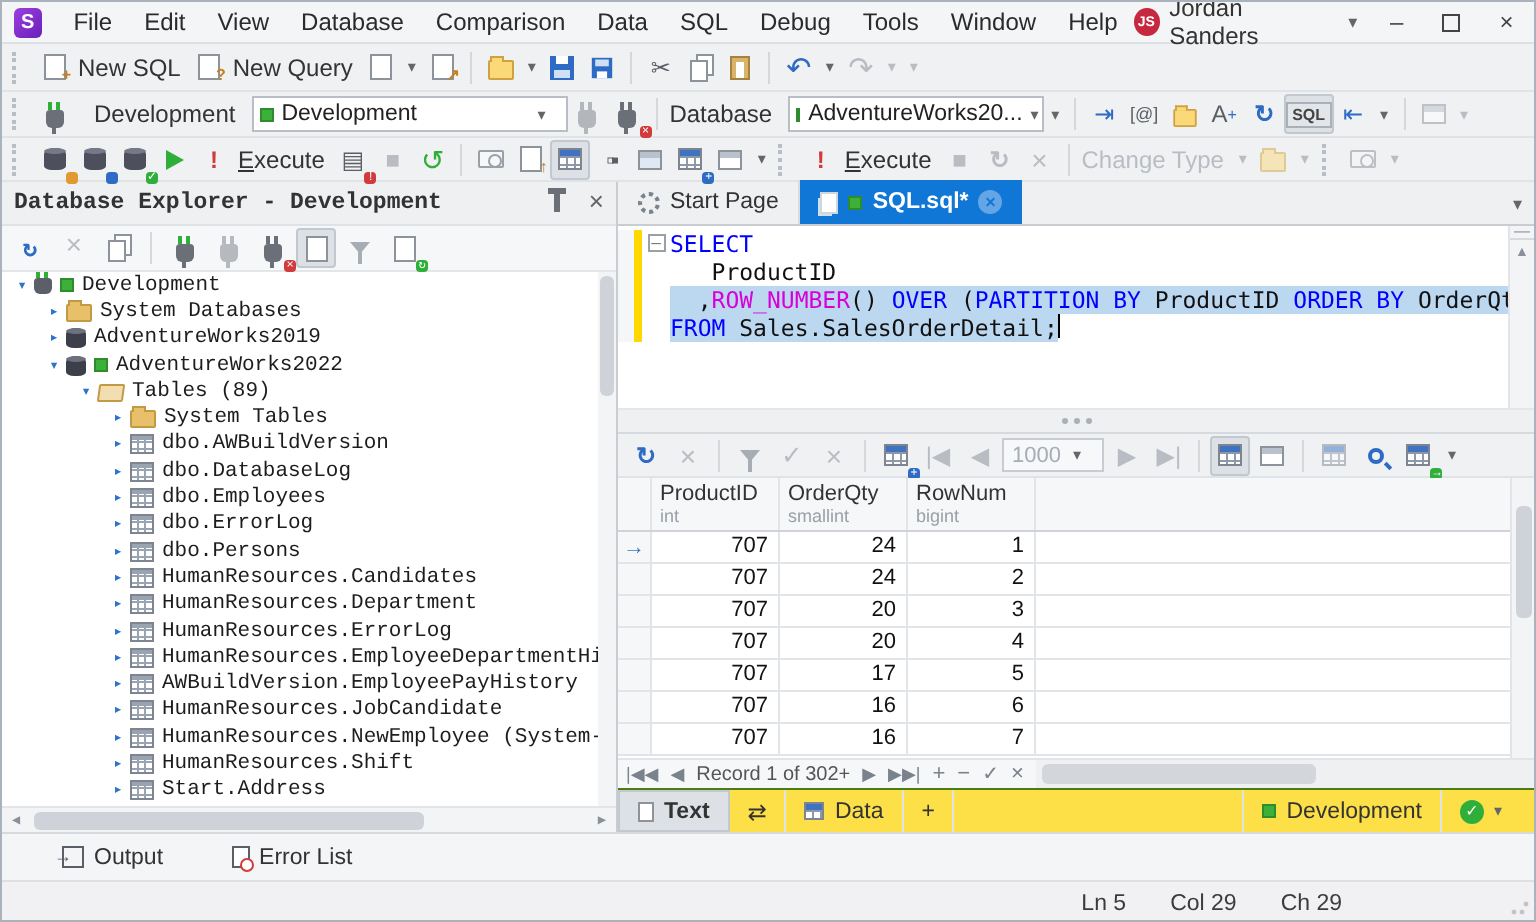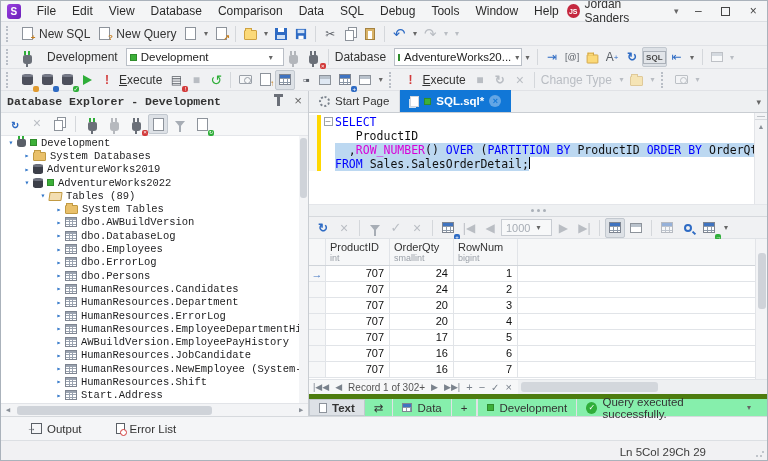--- a/index.html
+++ b/index.html
@@ -155,39 +155,39 @@
   .grid-vscroll { position:absolute; top:0; right:0; bottom:0; width:12px; background:#f3f4f6; border-left:1px solid #e2e4e8; }
   .grid-vscroll .thumb { position:absolute; top:14px; left:2px; width:8px; height:56px; background:#cfd3d9; border-radius:3px; }
 
   
   .recnav { height:15px; display:flex; align-items:center; background:#f6f7f8; border-top:1px solid #e1e4e8; font-size:9px; color:#7a828c; gap:6px; padding-left:4px; }
   .recnav .rtxt { font-size:10px; color:#555; }
   .recnav .htrack { flex:1; height:100%; background:#eef0f2; position:relative; }
   .recnav .hthumb { position:absolute; left:3px; top:2px; height:10px; width:55%; background:#d3d7dc; border-radius:3px; }
 
   
-  .docfoot { height:22px; display:flex; align-items:flex-end; background:#86efac; border-top:5px solid #4d7c0f; font-size:11.5px; }
+  .docfoot { height:22px; display:flex; align-items:flex-end; background:#fde047; border-top:1px solid #4d7c0f; font-size:11.5px; }
   .dtab { display:flex; align-items:center; gap:5px; padding:0 9px; height:100%; color:#333; border-right:1px solid #e0e2e6; }
   .dtab.active { background:#dde1e6; font-weight:bold; border:1px solid #c2c8cf; }
   .dtab .tdoc2 { width:8px; height:10px; background:#fff; border:1px solid #8d939b; }
   .foot-status { margin-left:auto; display:flex; align-items:center; height:100%; }
   .fseg { display:flex; align-items:center; gap:5px; padding:0 9px; height:100%; border-left:1px solid #e0e2e6; color:#333; }
   .okcircle { width:12px; height:12px; border-radius:50%; background:#2fae39; color:#fff; font-size:8px; display:flex; align-items:center; justify-content:center; }
 
   
   .bottabs { height:24px; background:#f4f5f7; border-top:1px solid #d6d9dd; display:flex; align-items:center; padding-left:30px; gap:34px; }
   .btab { display:flex; align-items:center; gap:5px; color:#333; font-size:11.5px; }
   .ic-out { width:11px; height:11px; border:1px solid #5a5f66; position:relative; }
   .ic-out::before { content:'→'; position:absolute; left:-5px; top:-1px; font-size:9px; color:#5a5f66; }
   .ic-err { width:9px; height:11px; border:1px solid #5a5f66; position:relative; background:#fff; }
   .ic-err::after { content:''; position:absolute; right:-3px; bottom:-3px; width:5px; height:5px; border:1.5px solid #d23b3b; border-radius:50%; background:#fff; }
 
   
   .statusbar { height:22px; background:#f1f1f3; border-top:1px solid #dcdfe3; display:flex; align-items:center; font-size:11.5px; color:#3c3c3c; }
-  .sb-right { margin-left:auto; display:flex; margin-right:61px; }
+  .sb-right { margin-left:auto; display:flex; gap:22px; margin-right:96px; }
   .sb-grip { position:absolute; right:2px; bottom:2px; width:10px; height:10px;
              background:radial-gradient(circle at 2px 8px,#c0c4ca 1px,transparent 1.4px),
                         radial-gradient(circle at 6px 8px,#c0c4ca 1px,transparent 1.4px),
                         radial-gradient(circle at 8px 4px,#c0c4ca 1px,transparent 1.4px); }
 </style>
 </head>
 <body>
 
 <div class="titlebar">
   <div class="logo">S</div>
@@ -708,21 +708,20 @@
       </div>
       <div class="dtab">+</div>
       <div class="foot-status">
         <div class="fseg">
           <span class="gsq"></span>
           <span>Development</span>
         </div>
         <div class="fseg">
 
           <span class="okcircle" style="display:flex">✓</span>
-          <span>Query executed successfully.</span>
           <span class="dd">▾</span>
         </div>
       </div>
     </div>
 
   </div>
 </div>
 
 <div class="bottabs">
   <div class="btab">

